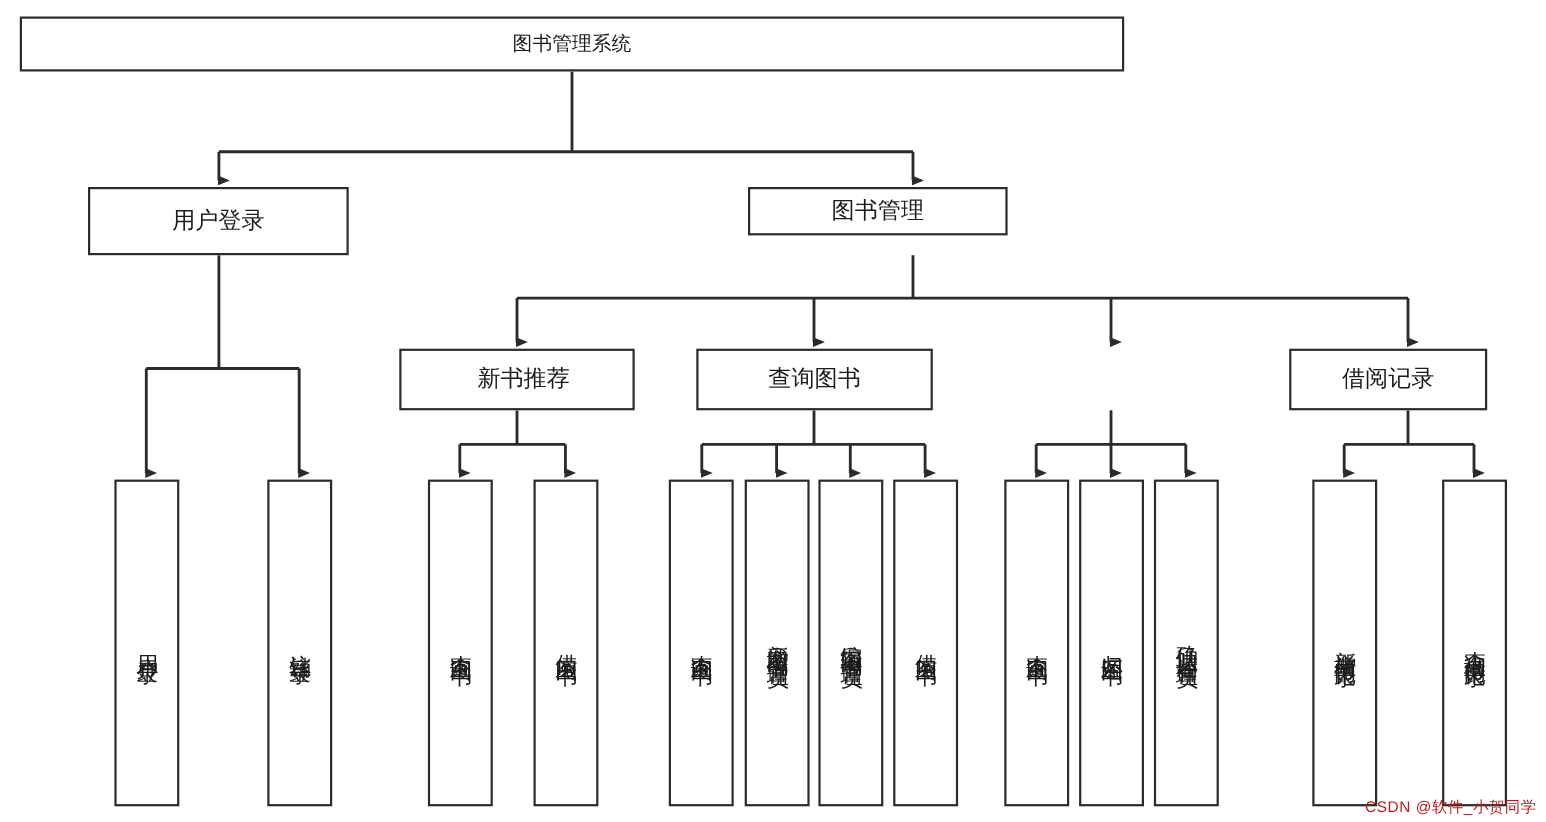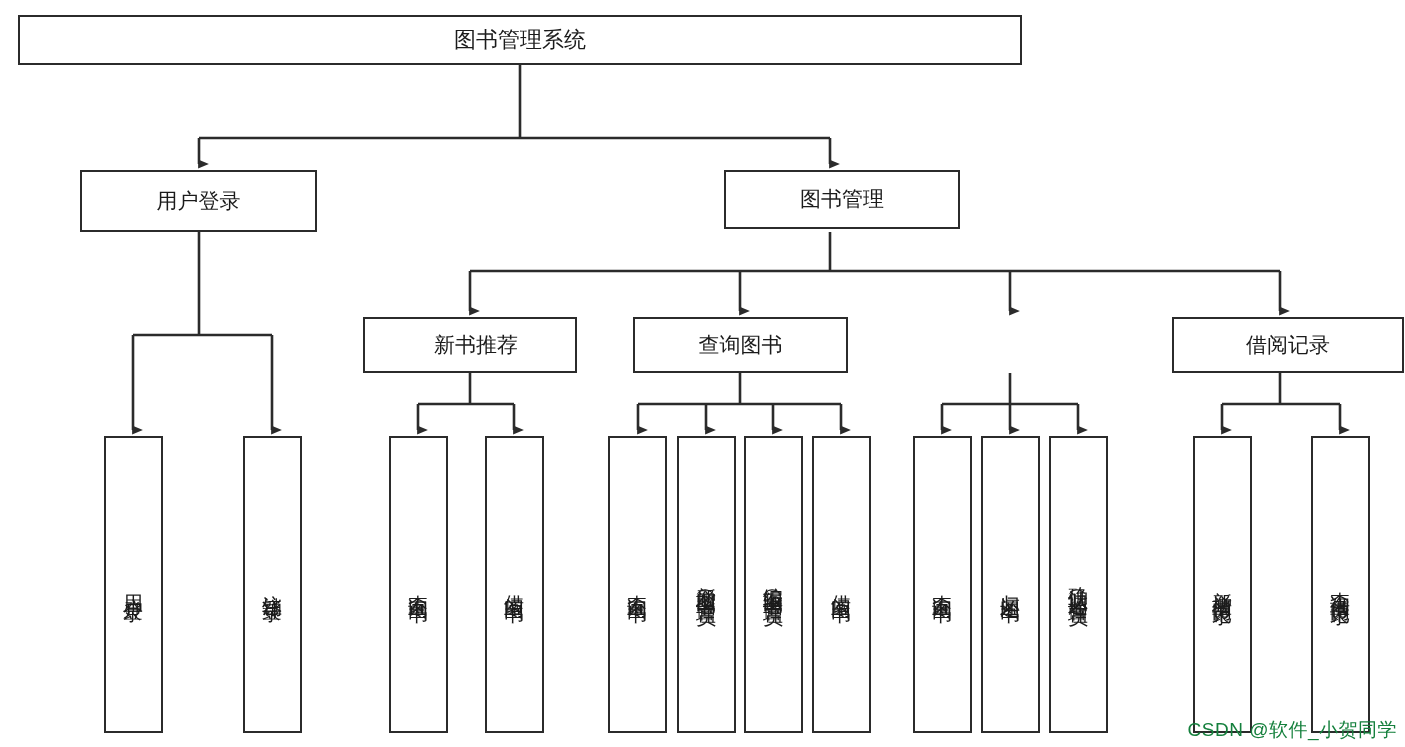--- a/index.html
+++ b/index.html
@@ -28,42 +28,42 @@
     text-align:center;
     line-height:1.18;
     white-space:pre;
   }
 
   
   .node.horiz .lbl{
     writing-mode:horizontal-tb;
     font-size:21px;
   }
-  .node.root .lbl{font-size:22px;}
+  .node.root .lbl{font-size:18px;}
 
   
   .node.vert{
     align-items:center;
     justify-content:center;
     padding:6px 0;
   }
   .node.vert .lbl{
     writing-mode:vertical-rl;
     text-orientation:upright;
     font-size:20px;
     letter-spacing:3px;
     line-height:1.1;
   }
 
   #watermark{
     position:absolute;
     right:8px;
     bottom:4px;
-    font-size:19px;
-    color:#15803d;
+    font-size:14px;
+    color:#b91c1c;
     letter-spacing:.5px;
     white-space:nowrap;
     pointer-events:none;
   }
 </style>
 </head>
 <body>
 
 <div id="diagram">
 
@@ -120,31 +120,31 @@
     </g>
   </svg>
 
   <div class="node root horiz" style="left:18px;top:15px;width:1004px;height:50px;">
     <span class="lbl">图书管理系统</span>
   </div>
 
   <div class="node horiz" style="left:80px;top:170px;width:237px;height:62px;">
     <span class="lbl">用户登录</span>
   </div>
-  <div class="node horiz" style="left:724px;top:170px;width:236px;height:59px;">
+  <div class="node horiz" style="left:680px;top:170px;width:236px;height:44px;">
     <span class="lbl">图书管理</span>
   </div>
 
   <div class="node horiz" style="left:363px;top:317px;width:214px;height:56px;padding-left:12px;">
     <span class="lbl">新书推荐</span>
   </div>
   <div class="node horiz" style="left:633px;top:317px;width:215px;height:56px;">
     <span class="lbl">查询图书</span>
   </div>
-  <div class="node horiz" style="left:1172px;top:317px;width:232px;height:56px;">
+  <div class="node horiz" style="left:1172px;top:317px;width:180px;height:56px;">
     <span class="lbl">借阅记录</span>
   </div>
 
   <div class="node vert" style="left:104px;top:436px;width:59px;height:297px;">
     <span class="lbl">用户登录</span>
   </div>
   <div class="node vert" style="left:243px;top:436px;width:59px;height:297px;">
     <span class="lbl">注销登录</span>
   </div>
 

